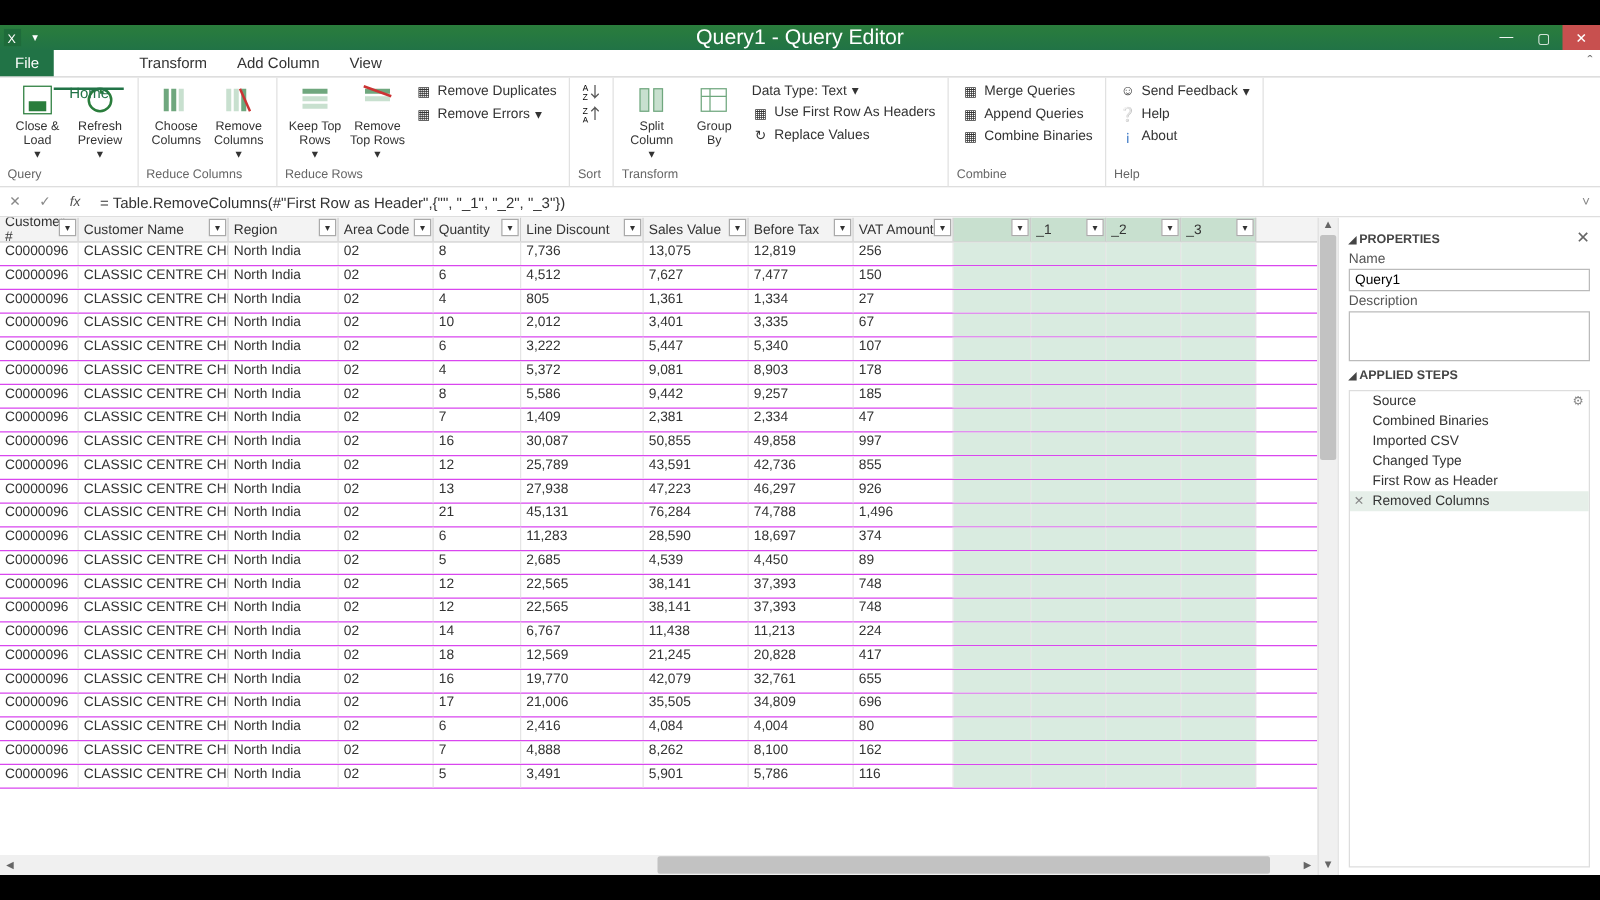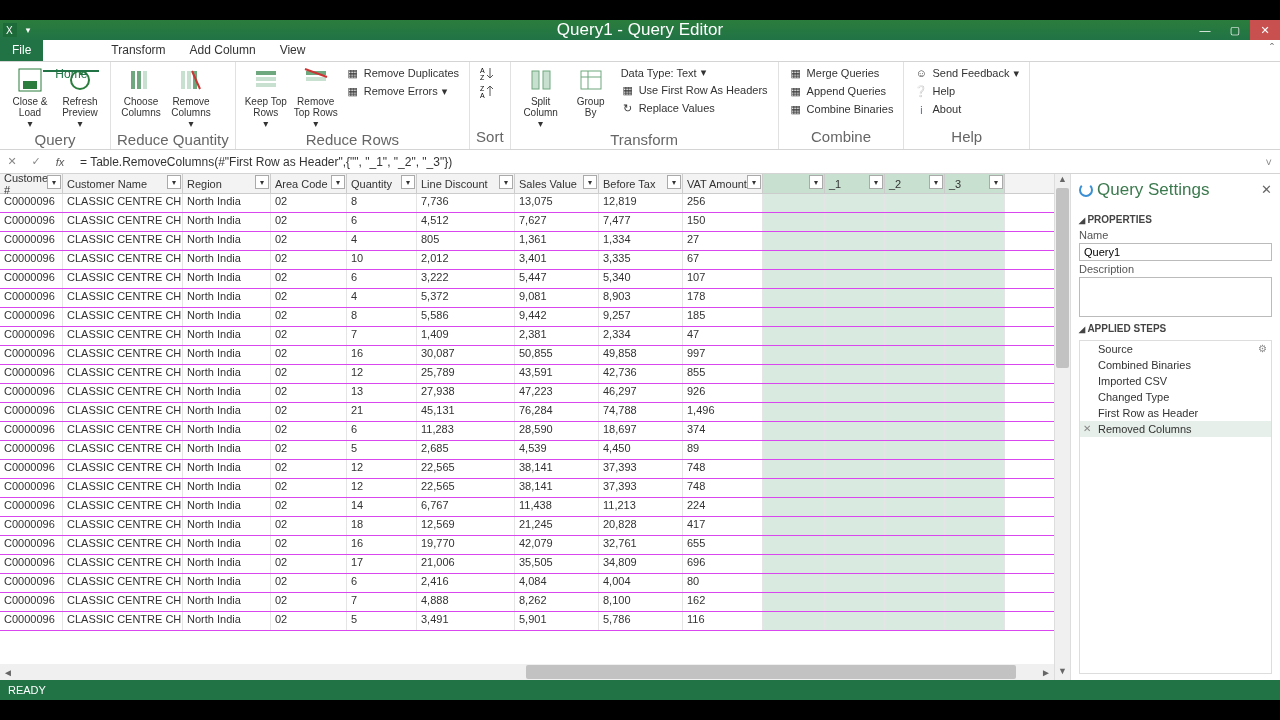--- a/index.html
+++ b/index.html
@@ -19,21 +19,21 @@
 .menutabs { height: 22px; background: #fff; display: flex; align-items: stretch; border-bottom: 1px solid #d4d4d4; position:relative;text-align:right;}
 .menutabs .tab { padding: 3px 12px; font-size: 12px; cursor: pointer; }
 .menutabs .tab.file { background: #217346; color: #fff; }
 .menutabs .tab.active { border-bottom: 2px solid #217346; color: #217346; margin-top: 24px; }
 .menutabs .collapse { position:absolute; right:6px; top:2px; font-size:12px; color:#777;}
 
 
 .ribbon { height: 88px; background: #fff; border-bottom: 1px solid #d4d4d4; display: flex; }
 .rgroup { border-right: 1px solid #e1e1e1; padding: 2px 6px; display: flex; flex-direction: column; }
 .rgroup .body { flex: 1; display: flex; align-items: flex-start; gap: 2px; }
-.rgroup .label { text-align: center; font-size: 15px; color: #666; padding-bottom: 2px; }
+.rgroup .label { font-size: 10px; color: #666; padding-bottom: 2px; }
 .bigbtn { display: flex; flex-direction: column; align-items: center; width: 48px; padding: 2px; cursor: pointer; font-size: 10px; text-align: center; line-height: 1.1; }
 .bigbtn .ico { width: 28px; height: 28px; margin-bottom: 2px; display:flex;align-items:center;justify-content:center;}
 .smbtn { display: flex; align-items: center; gap: 4px; padding: 2px 4px; cursor: pointer; font-size: 11px; white-space: nowrap; }
 .smbtn .ico { width: 14px; height: 14px; display:flex;align-items:center;justify-content:center;}
 .vstack { display: flex; flex-direction: column; gap: 0px; }
 
 
 .fbar { height: 24px; border-bottom: 1px solid #d4d4d4; display: flex; align-items: center; padding: 0 4px; gap: 8px; background:#fff;}
 .fbar .fbtn { width: 16px; color: #888; text-align:center; cursor:pointer;}
 .fbar .fx { font-style: italic; color:#555;}
@@ -150,21 +150,21 @@
         <div class="bigbtn"><div class="ico">
               <svg width="26" height="26">
                 <rect x="3" y="4" width="4" height="18" fill="#c8e0cf"></rect>
                 <rect x="9" y="4" width="4" height="18" fill="#c8e0cf"></rect>
                 <rect x="15" y="4" width="4" height="18" fill="#6fa77e"></rect>
                 <line x1="14" y1="4" x2="22" y2="22" stroke="#c33" stroke-width="2"></line>
               </svg>
             </div><span style="white-space:pre">Remove
 Columns</span> ▾</div>
       </div>
-      <div class="label">Reduce Quantity</div>
+      <div class="label">Reduce Columns</div>
     </div>
     <div class="rgroup">
       <div class="body">
         <div class="bigbtn"><div class="ico">
               <svg width="26" height="26">
                 <rect x="3" y="4" width="20" height="4" fill="#6fa77e"></rect>
                 <rect x="3" y="10" width="20" height="4" fill="#c8e0cf"></rect>
                 <rect x="3" y="16" width="20" height="4" fill="#c8e0cf"></rect>
               </svg>
             </div><span style="white-space:pre">Keep Top
@@ -703,37 +703,30 @@
       </div>
     </div>
     <div class="vscroll">
       <div class="arr" style="top:0">▲</div>
       <div class="thumb"></div>
       <div class="arr" style="bottom:0">▼</div>
     </div>
 
     <div class="qpanel">
       <div class="closep">✕</div>
-      <h2>
-          <span style="width:14px;height:14px;border:2px solid #3a8fd4;border-top-color:transparent;border-radius:50%;display:inline-block"></span>
-          <span>Query Settings</span>
-        </h2>
       <div class="section">PROPERTIES</div>
       <label>Name</label>
       <input value="Query1" style="">
       <label>Description</label>
       <textarea style=""></textarea>
       <div class="section">APPLIED STEPS</div>
       <div class="steps" id="steps">
           <div class="step">Source<span class="gear">⚙</span></div>
           <div class="step">Combined Binaries</div>
           <div class="step">Imported CSV</div>
           <div class="step">Changed Type</div>
           <div class="step">First Row as Header</div>
           <div class="step active">Removed Columns<span class="del">✕</span></div>
         </div>
     </div>
   </div>
 
-  <div class="status">
-      <span>READY</span>
-    </div>
 </div>
 
 </body></html>

